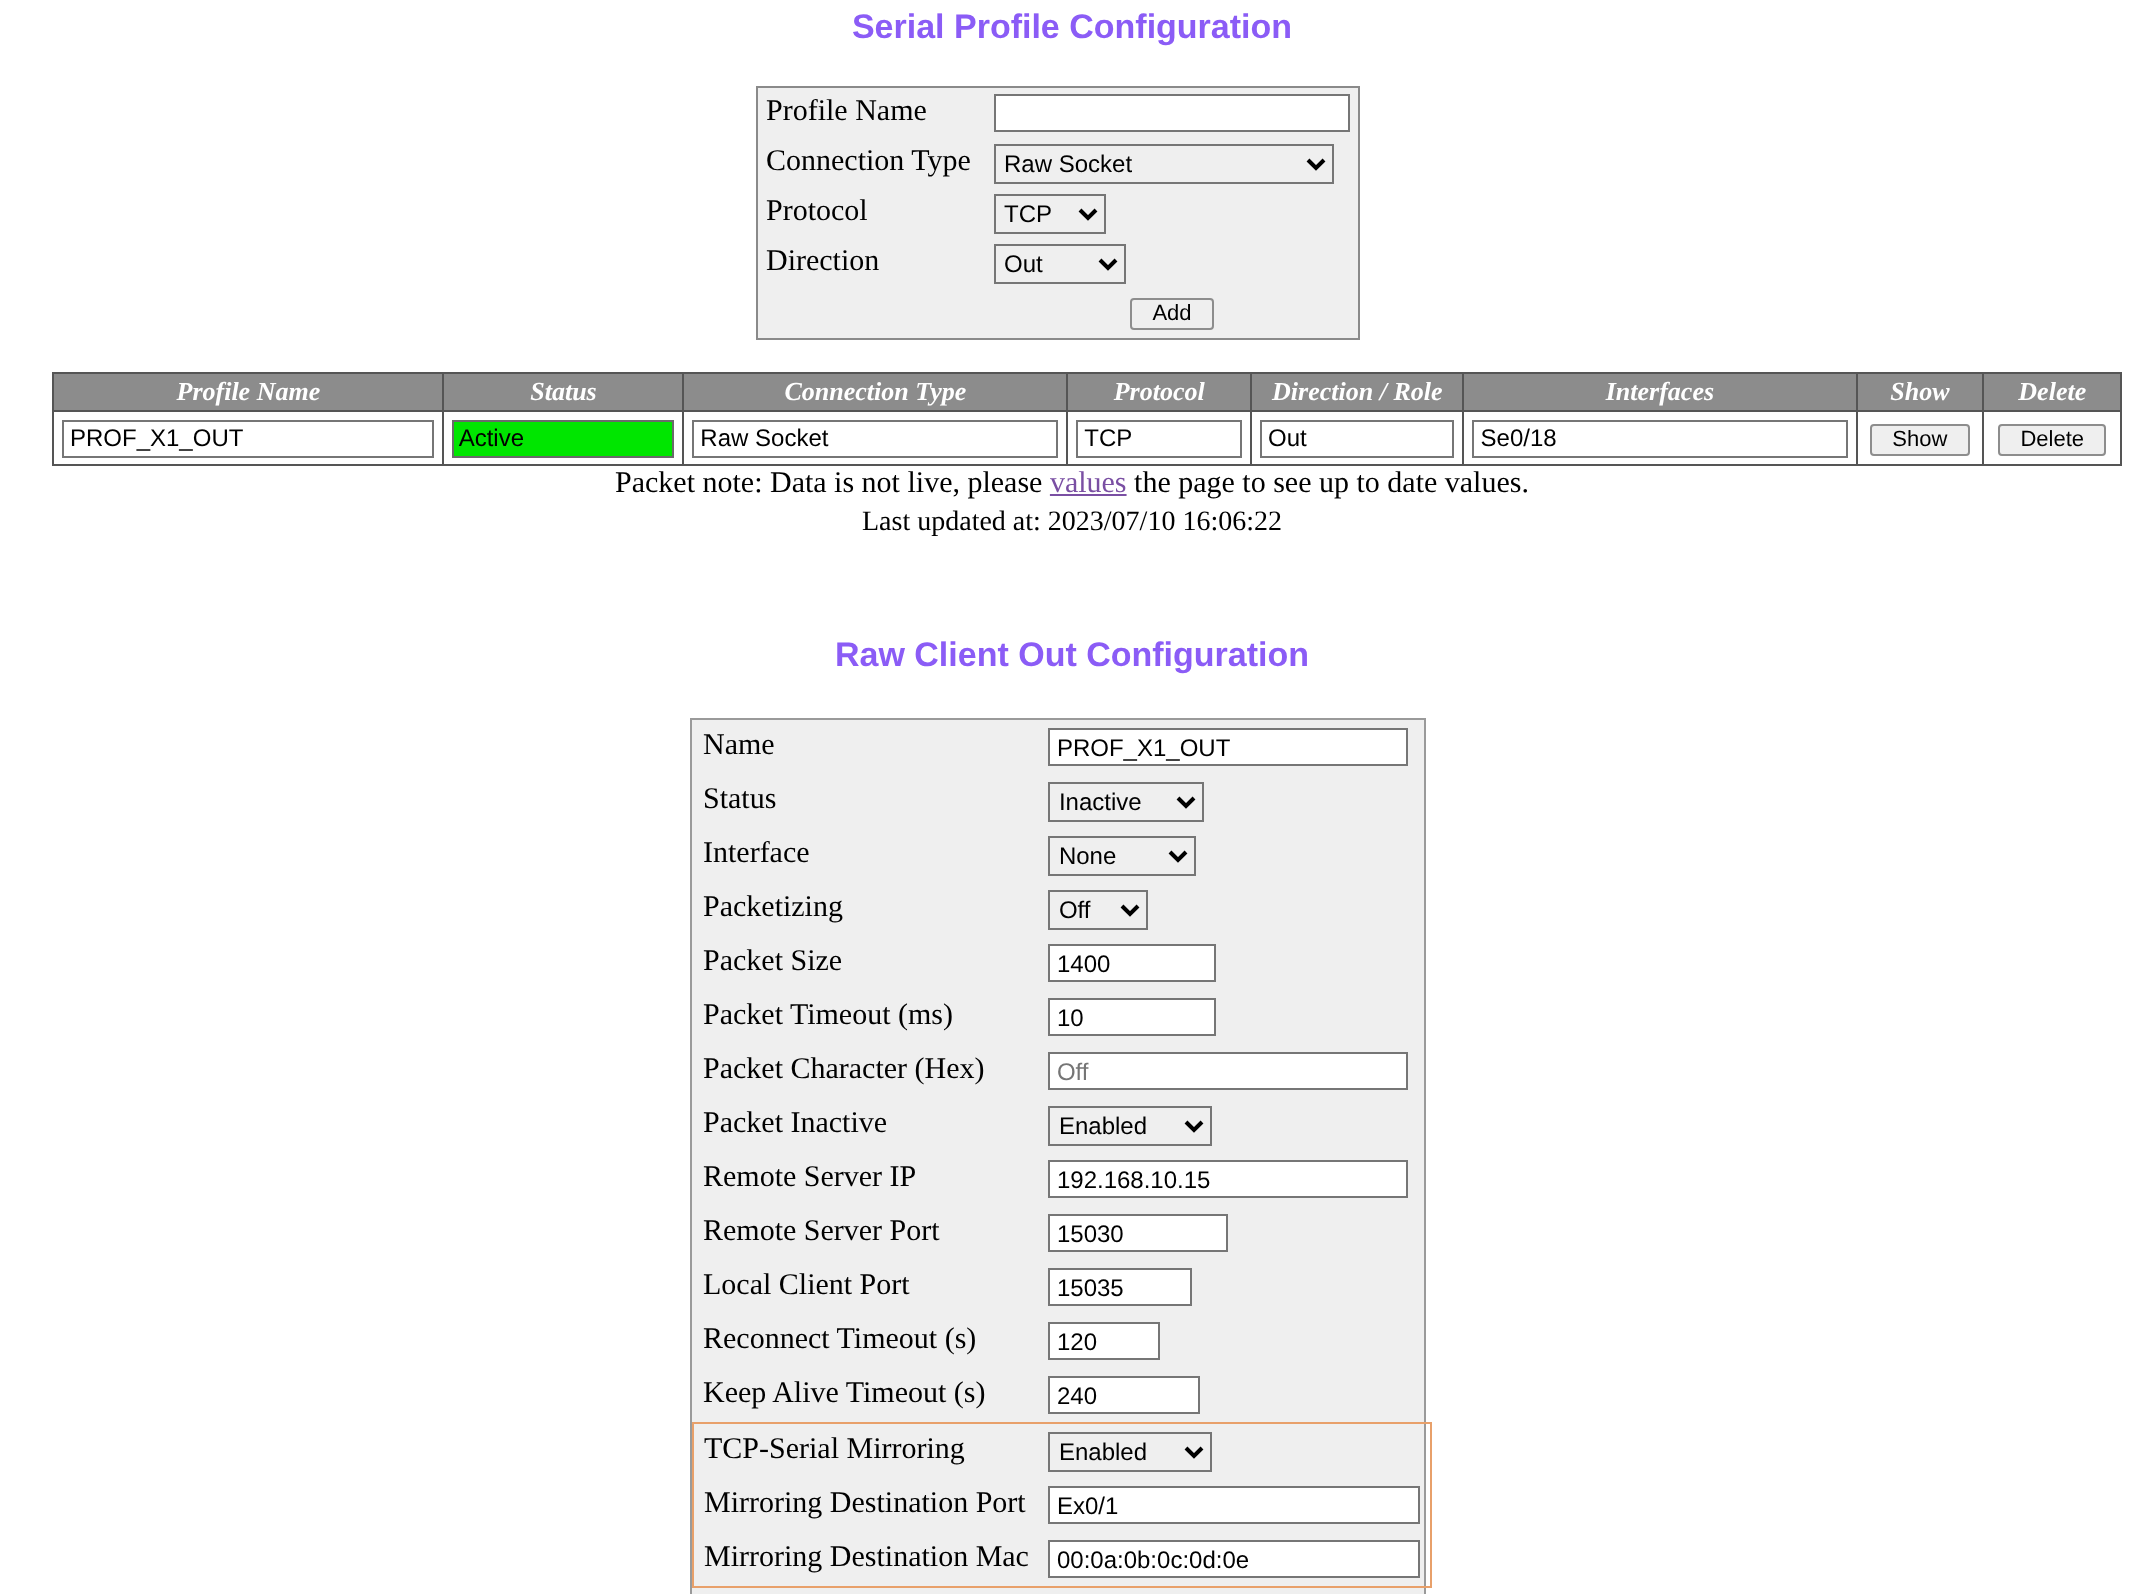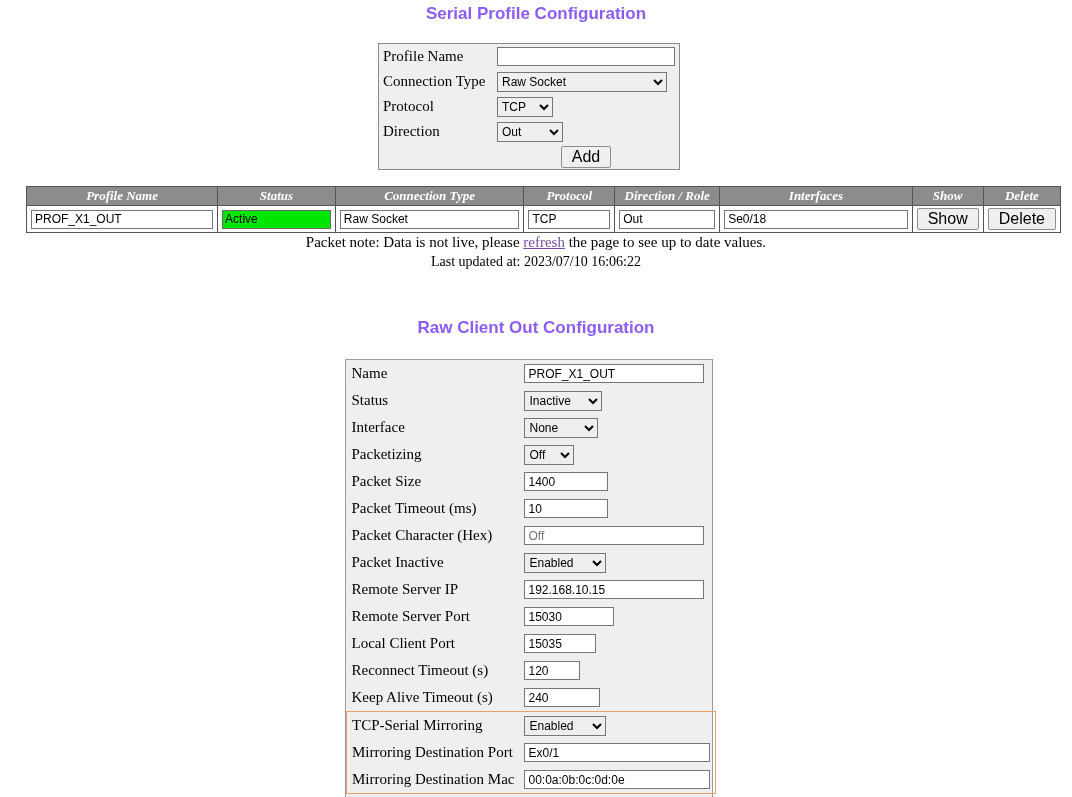--- a/index.html
+++ b/index.html
@@ -66,21 +66,21 @@
     font-family: "Liberation Sans", sans-serif;
     font-size: 12px;
     border: 1px solid #767676;
     background: #efefef;
     height: 20px;
     box-sizing: border-box;
     color: #000;
   }
   button.btn {
     font-family: "Liberation Sans", sans-serif;
-    font-size: 16px;
+    font-size: 11px;
     border: 1px solid #8d8d8d;
     background: #efefef;
     padding: 1px 10px;
     box-sizing: border-box;
     color: #000;
     border-radius: 2px;
   }
   .center { text-align: center; }
 
   
@@ -259,21 +259,21 @@
       <button class="btn">Show</button>
     </td>
     <td class="btncell">
       <button class="btn">Delete</button>
     </td>
   </tr>
 </tbody>
   </table>
 
 <div id="note-line">
-  <span>Packet note: Data is not live, please </span><a href="#">refresh</a><span> the page to see up to date values.</span>
+  <span>Packet note: Data is not live, please </span><a href="#">values</a><span> the page to see up to date values.</span>
 </div>
 <div id="note-updated">Last updated at: 2023/07/10 16:06:22</div>
 
 <div class="title" id="title-raw">Raw Client Out Configuration</div>
 
 <div id="raw-box">
   <table>
     <tbody>
         <tr>
       <td class="lbl">Name</td>

